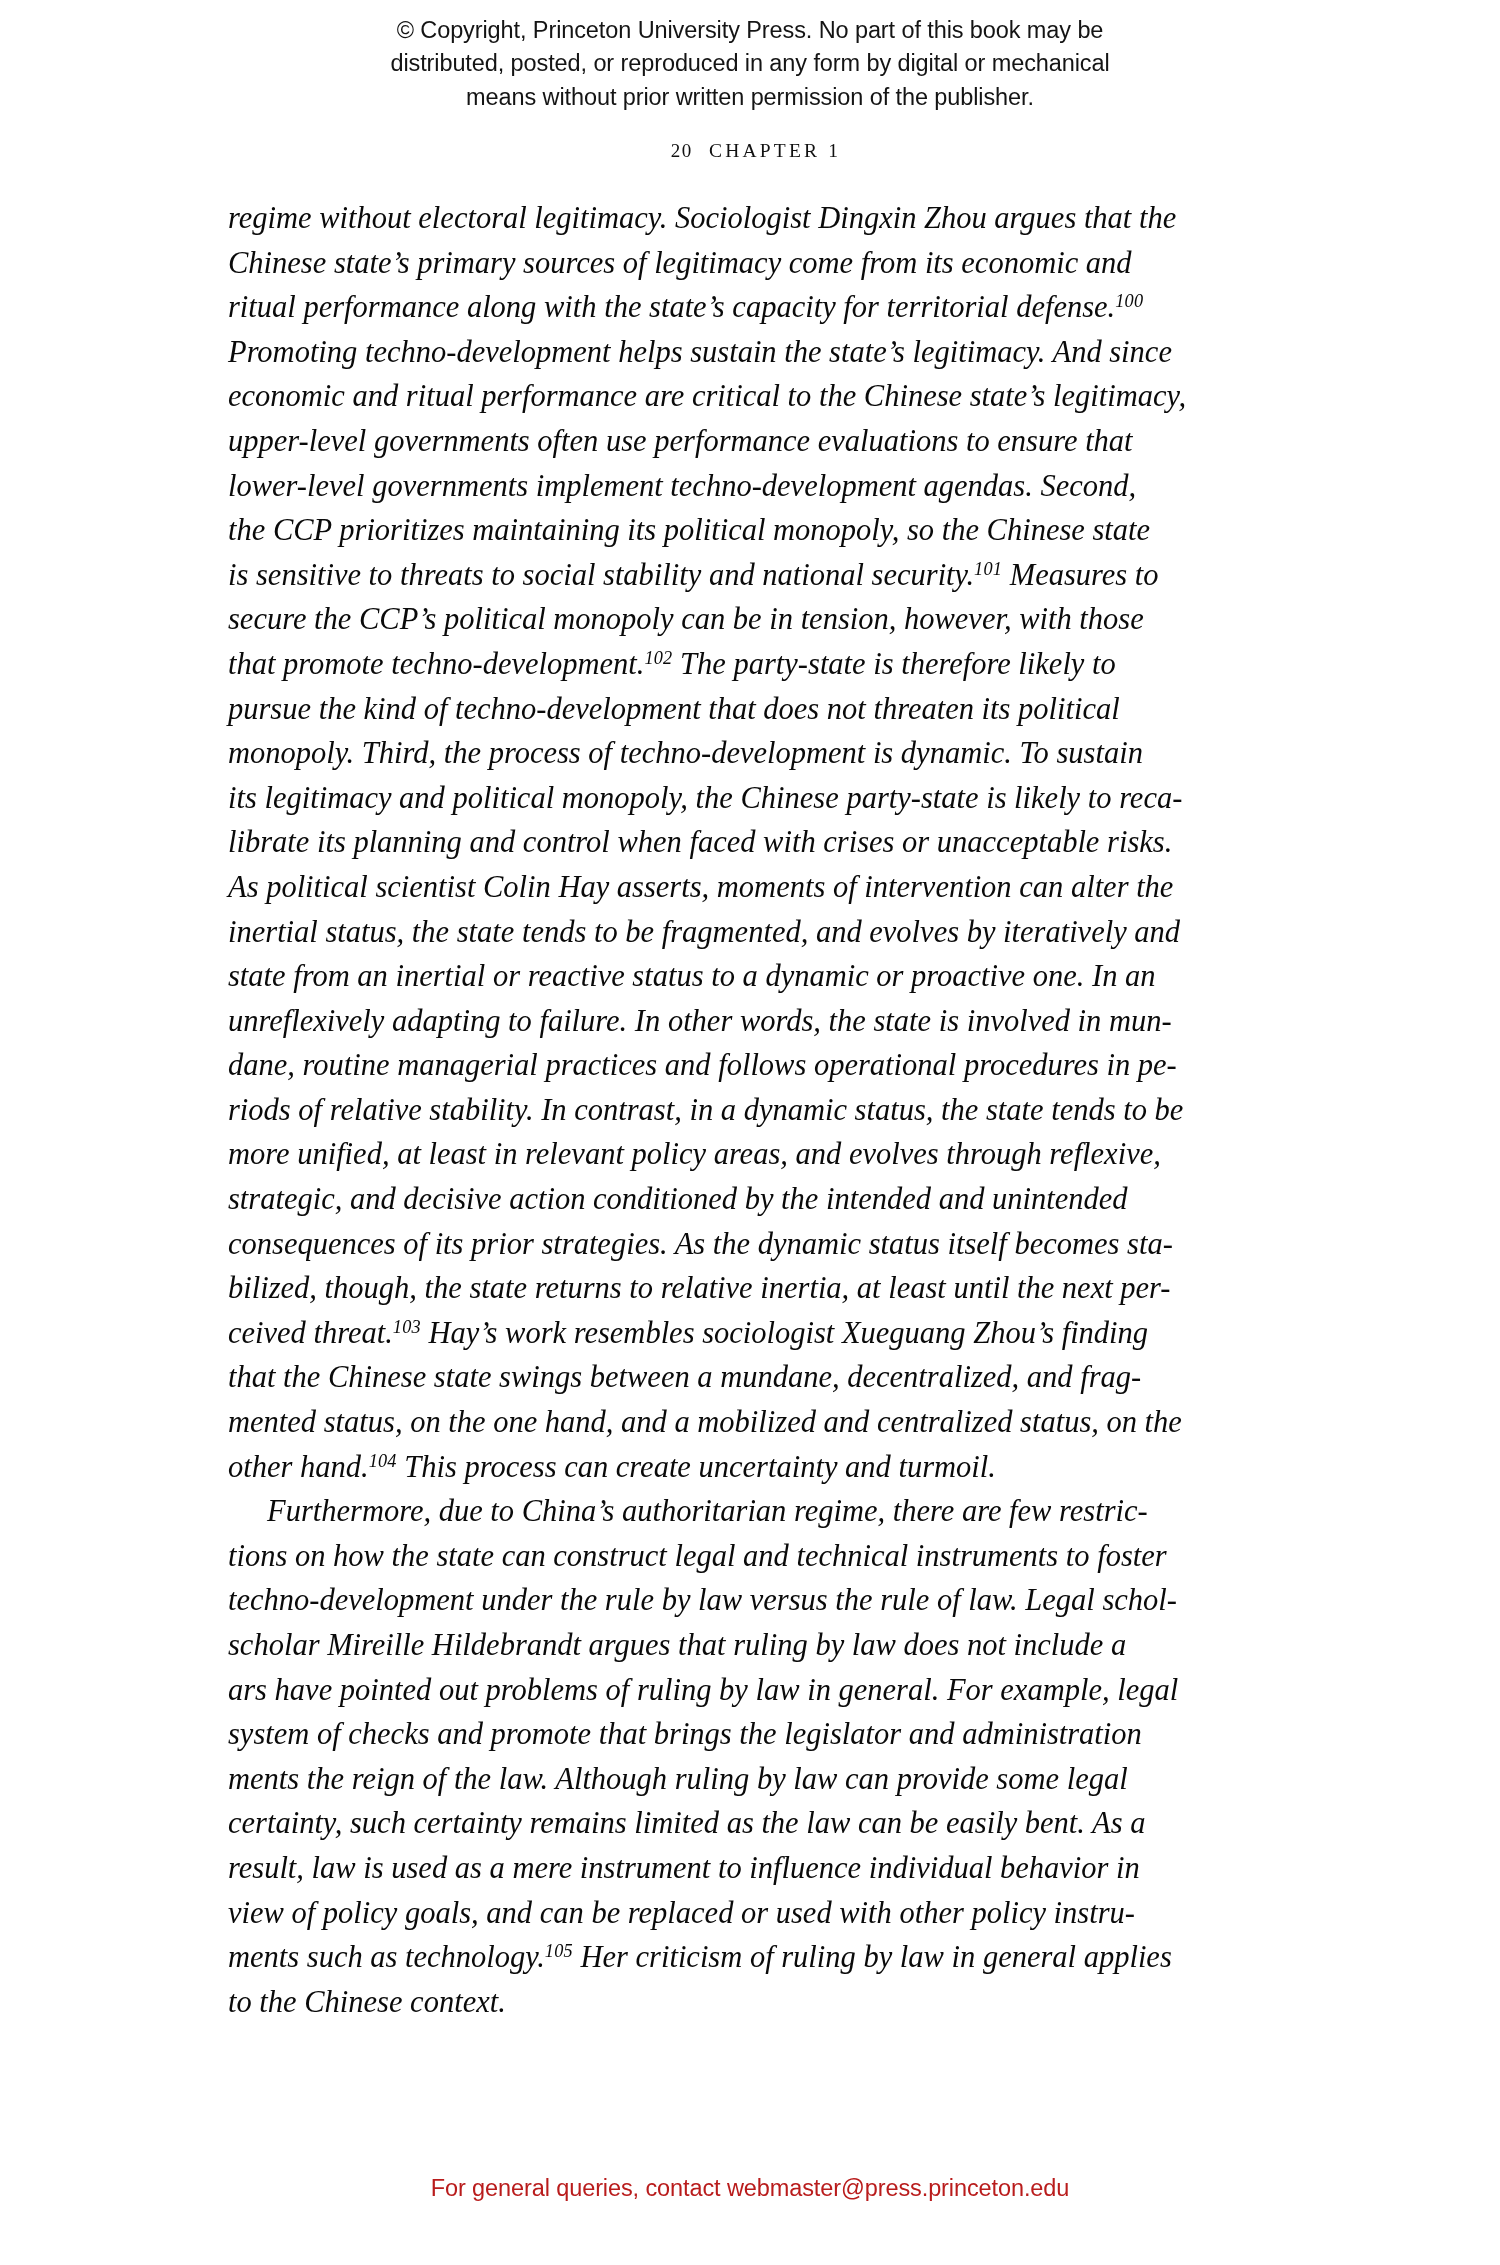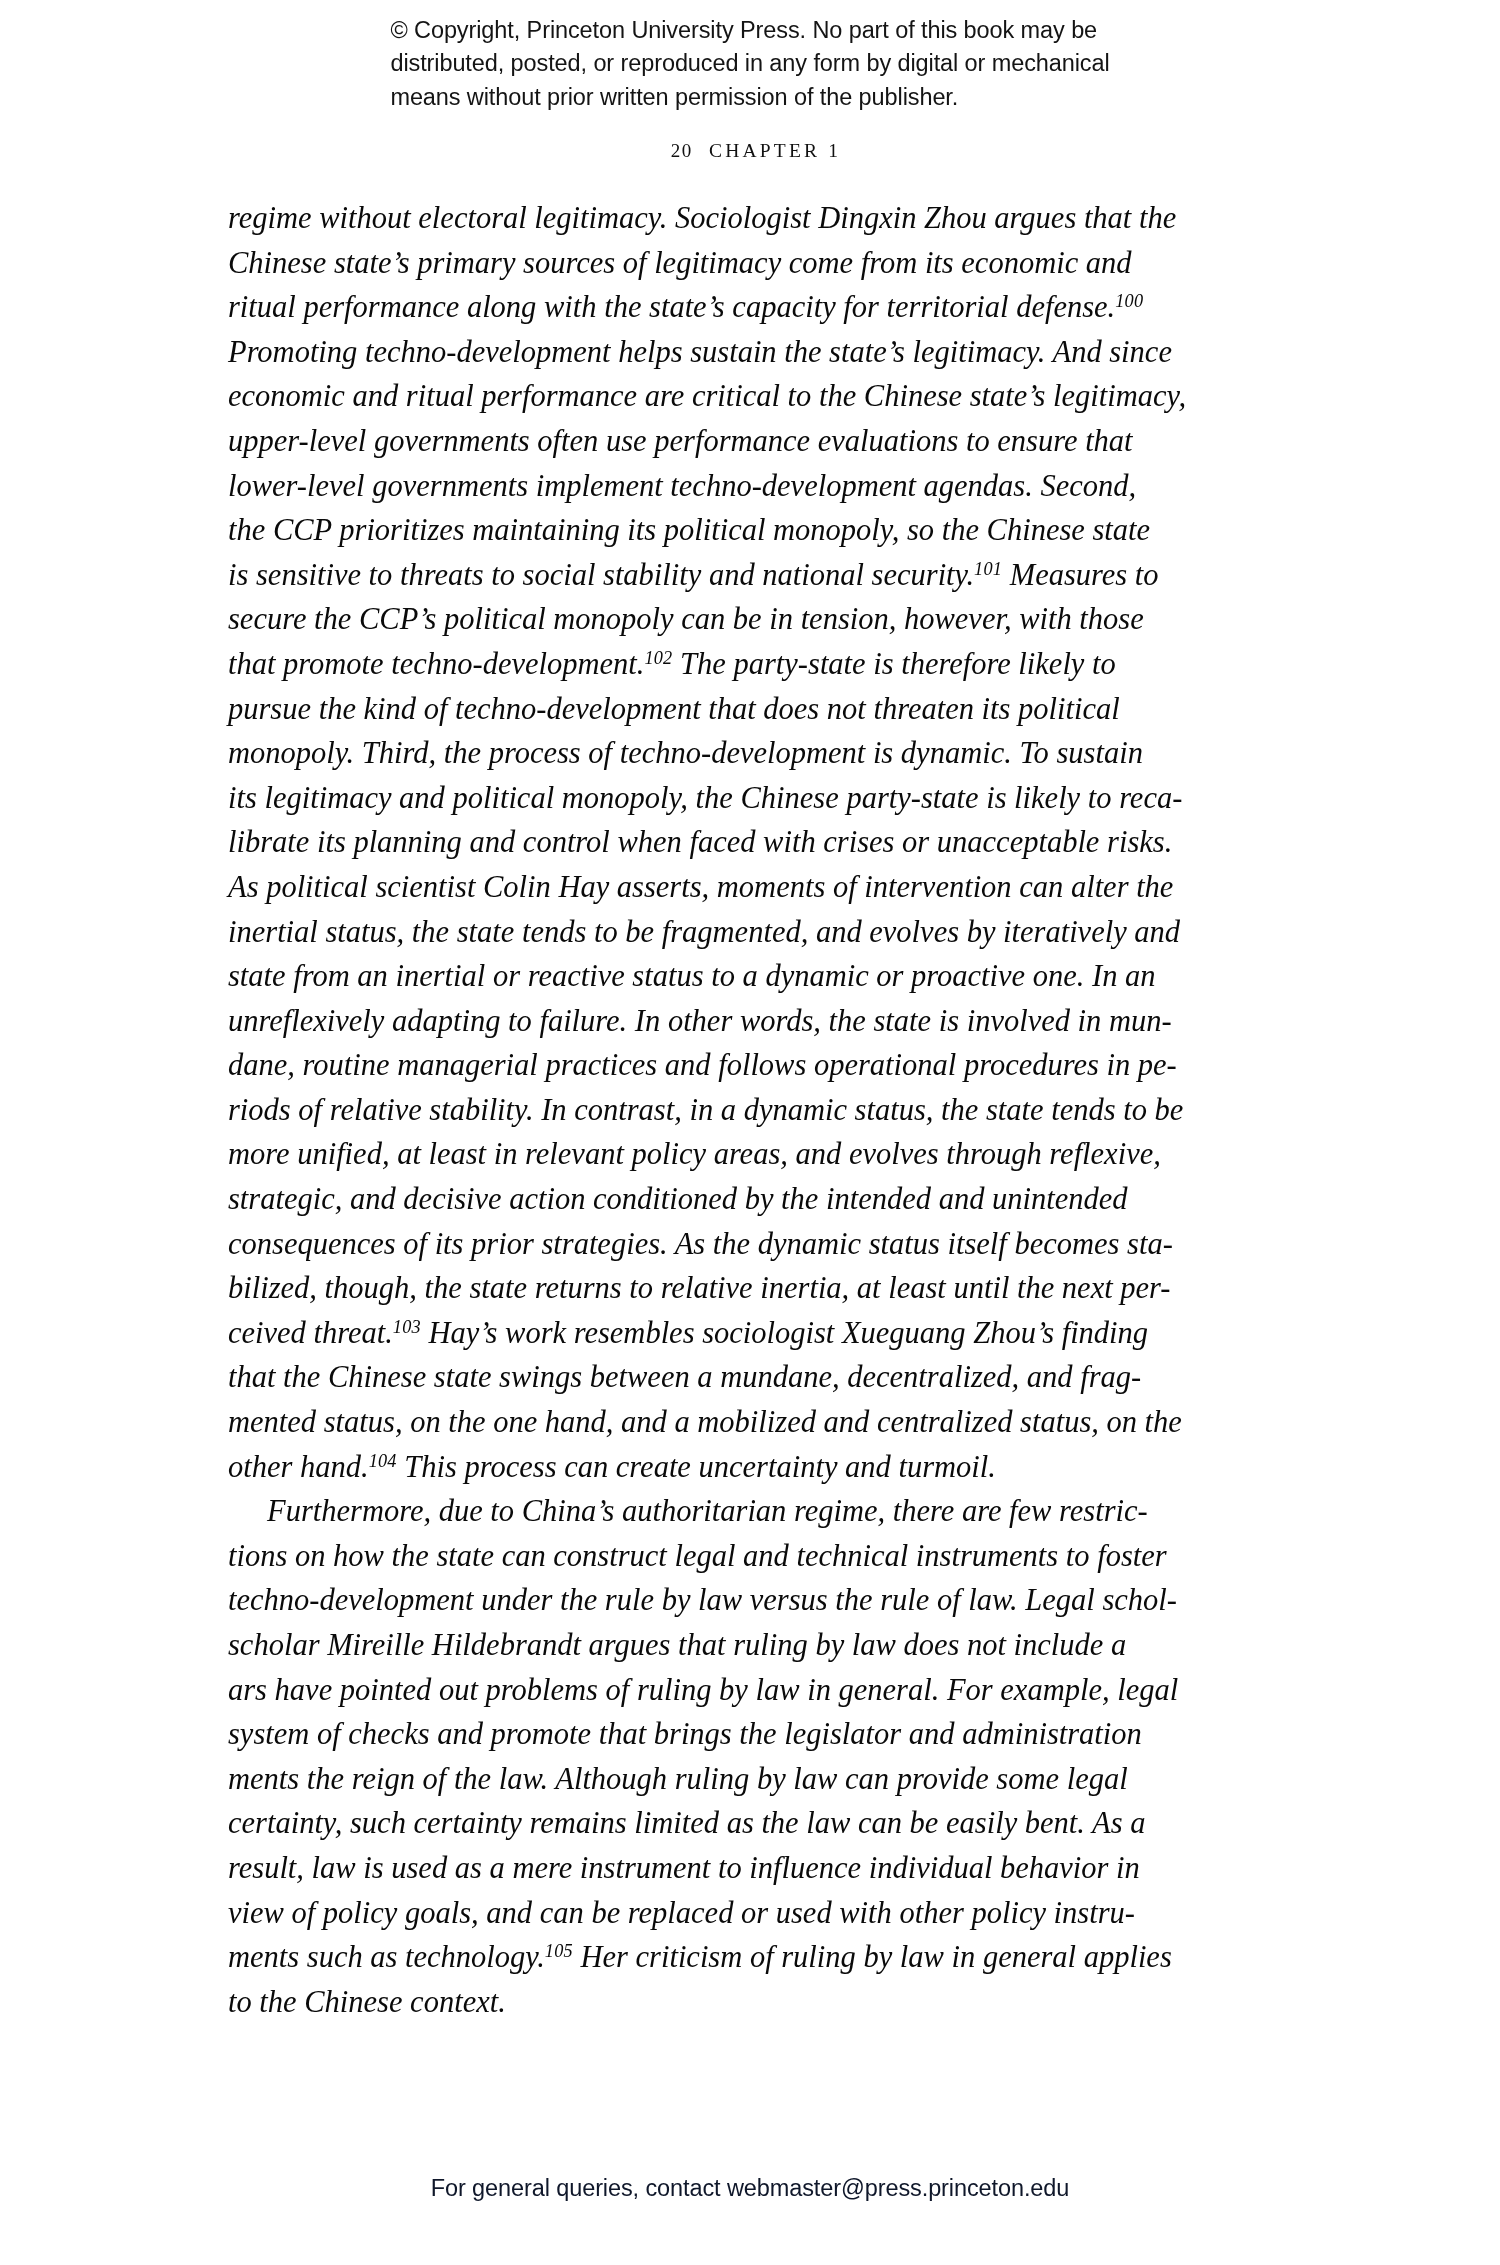--- a/index.html
+++ b/index.html
@@ -23,21 +23,21 @@
   
   .copyright-notice {
     position: absolute;
     left: 0;
     right: 0;
     top: 14px;
     text-align: center;
   }
   .copyright-inner {
     display: inline-block;
-    text-align: left;
+    text-align: center;
     font-family: "Liberation Sans", "DejaVu Sans", sans-serif;
     font-size: 23.5px;
     line-height: 1.42;
     color: #141414;
     letter-spacing: -0.1px;
     max-width: 880px;
   }
   .copyright-inner .cline {
     display: block;
     white-space: nowrap;
@@ -99,21 +99,21 @@
 
   
   .page-footer {
     position: absolute;
     left: 0;
     right: 0;
     top: 2175px;
     text-align: center;
     font-family: "Liberation Sans", "DejaVu Sans", sans-serif;
     font-size: 23.5px;
-    color: #0f172a;
+    color: #b91c1c;
     letter-spacing: -0.1px;
   }
 </style>
 </head>
 <body>
 
 <div class="page">
 
   <div class="copyright-notice">
     <div class="copyright-inner">

